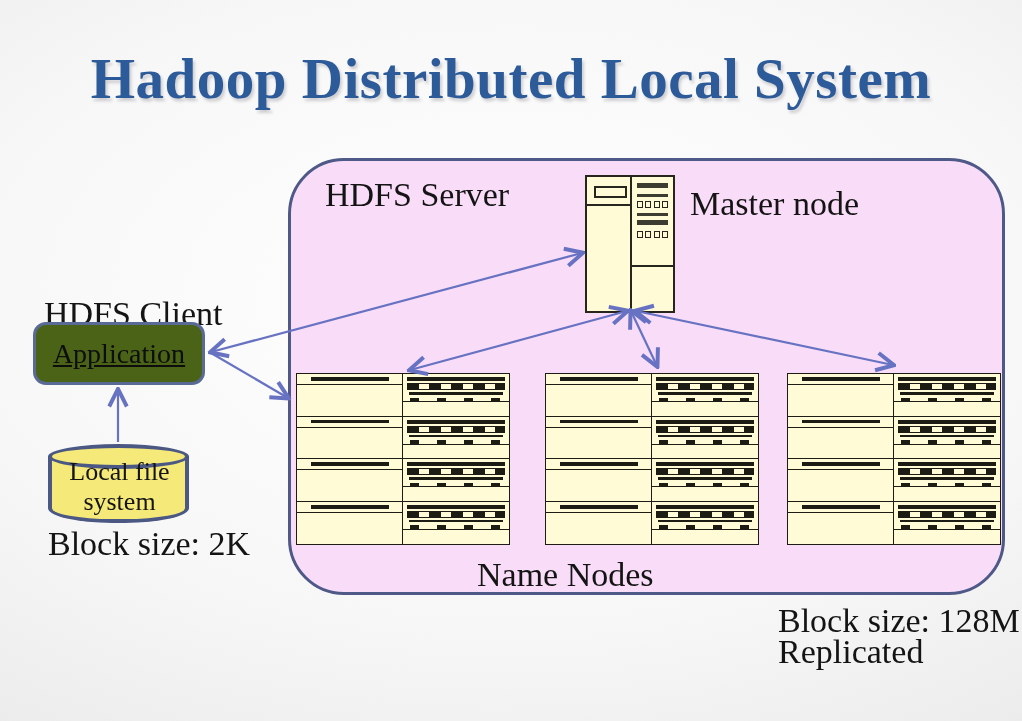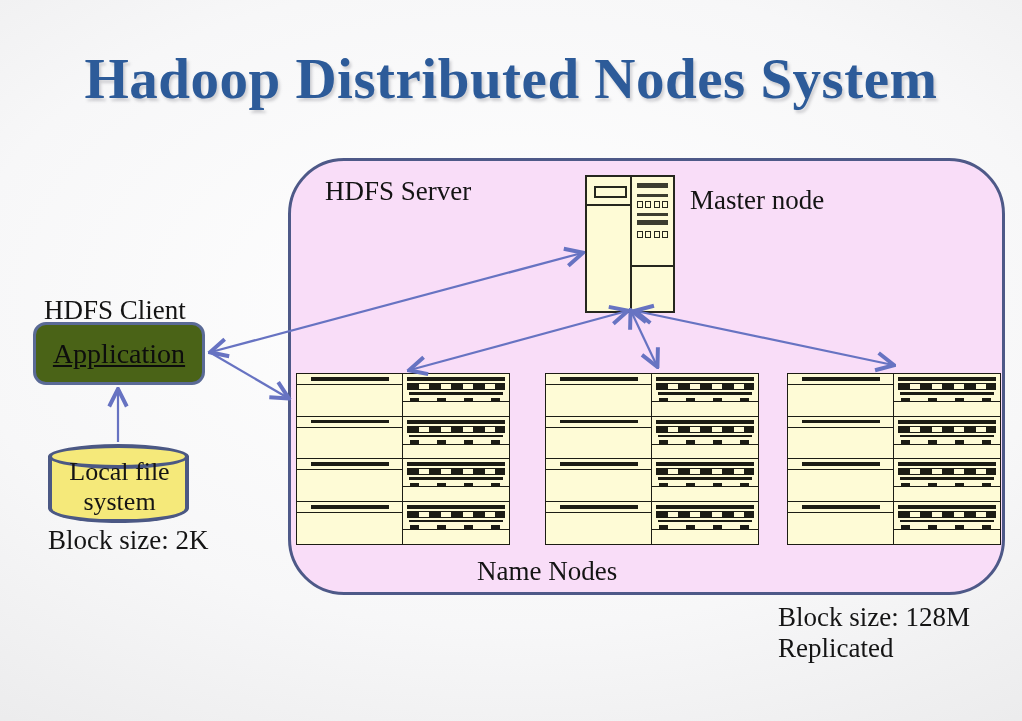--- a/index.html
+++ b/index.html
@@ -13,21 +13,21 @@
     background:radial-gradient(120% 100% at 50% 42%, #ffffff 0%, #f7f7f8 45%, #e9e9ea 78%, #dededf 100%);
   }
   
   .title {
     position:absolute; top:46px; left:0; width:100%;
     text-align:center; font-size:57px; font-weight:600; letter-spacing:0.5px;
     color:#2d5b99; white-space:nowrap;
     text-shadow:2px 3px 3px rgba(110,110,120,0.30);
   }
   
-  .lbl { position:absolute; font-size:27px; color:#141414; white-space:nowrap; }
+  .lbl { position:absolute; font-size:34px; color:#141414; white-space:nowrap; }
   
   .server-box {
     position:absolute; left:288px; top:158px; width:717px; height:437px;
     background:#f9ddf8; border:3.5px solid #4e5988; border-radius:56px;
     box-sizing:border-box;
   }
   
   .master {
     position:absolute; left:585px; top:175px; width:90px; height:138px;
     background:#fefbd6; border:2px solid #26261e; box-sizing:border-box;
@@ -85,21 +85,21 @@
   .pr-line { height:2.5px; background:#1c1c14; margin:0 2px 3px; }
   .pr-sparse { height:3.5px; margin:0 3px; background:repeating-linear-gradient(90deg,#1c1c14 0 9px, transparent 9px 27px); }
   
   #arrows { position:absolute; left:0; top:0; width:1022px; height:721px; pointer-events:none; }
 </style>
 </head>
 <body>
 
 <div id="slide">
 
-  <div class="title">Hadoop Distributed Nodes System</div>
+  <div class="title">Hadoop Distributed Local System</div>
 
   <div class="server-box"></div>
   <div class="lbl" style="left:325px; top:176px;">HDFS Server</div>
 
   <div class="master">
     <div class="m-left">
       <div class="m-slot"></div>
       <div class="m-ldiv"></div>
     </div>
     <div class="m-right">

